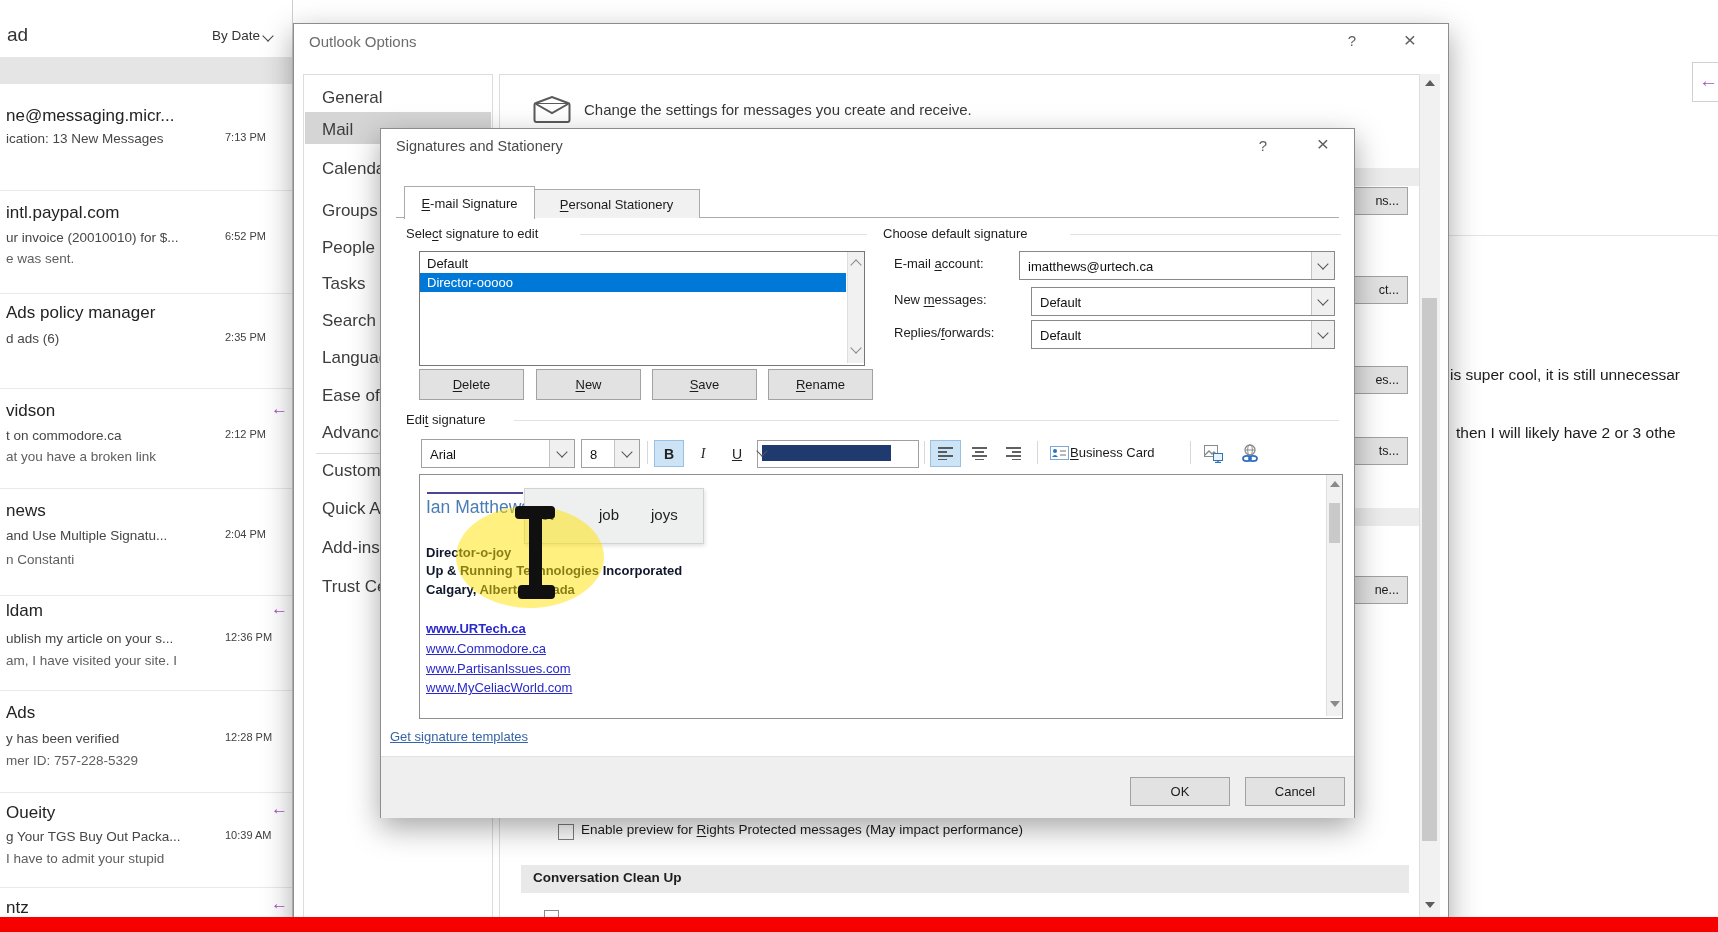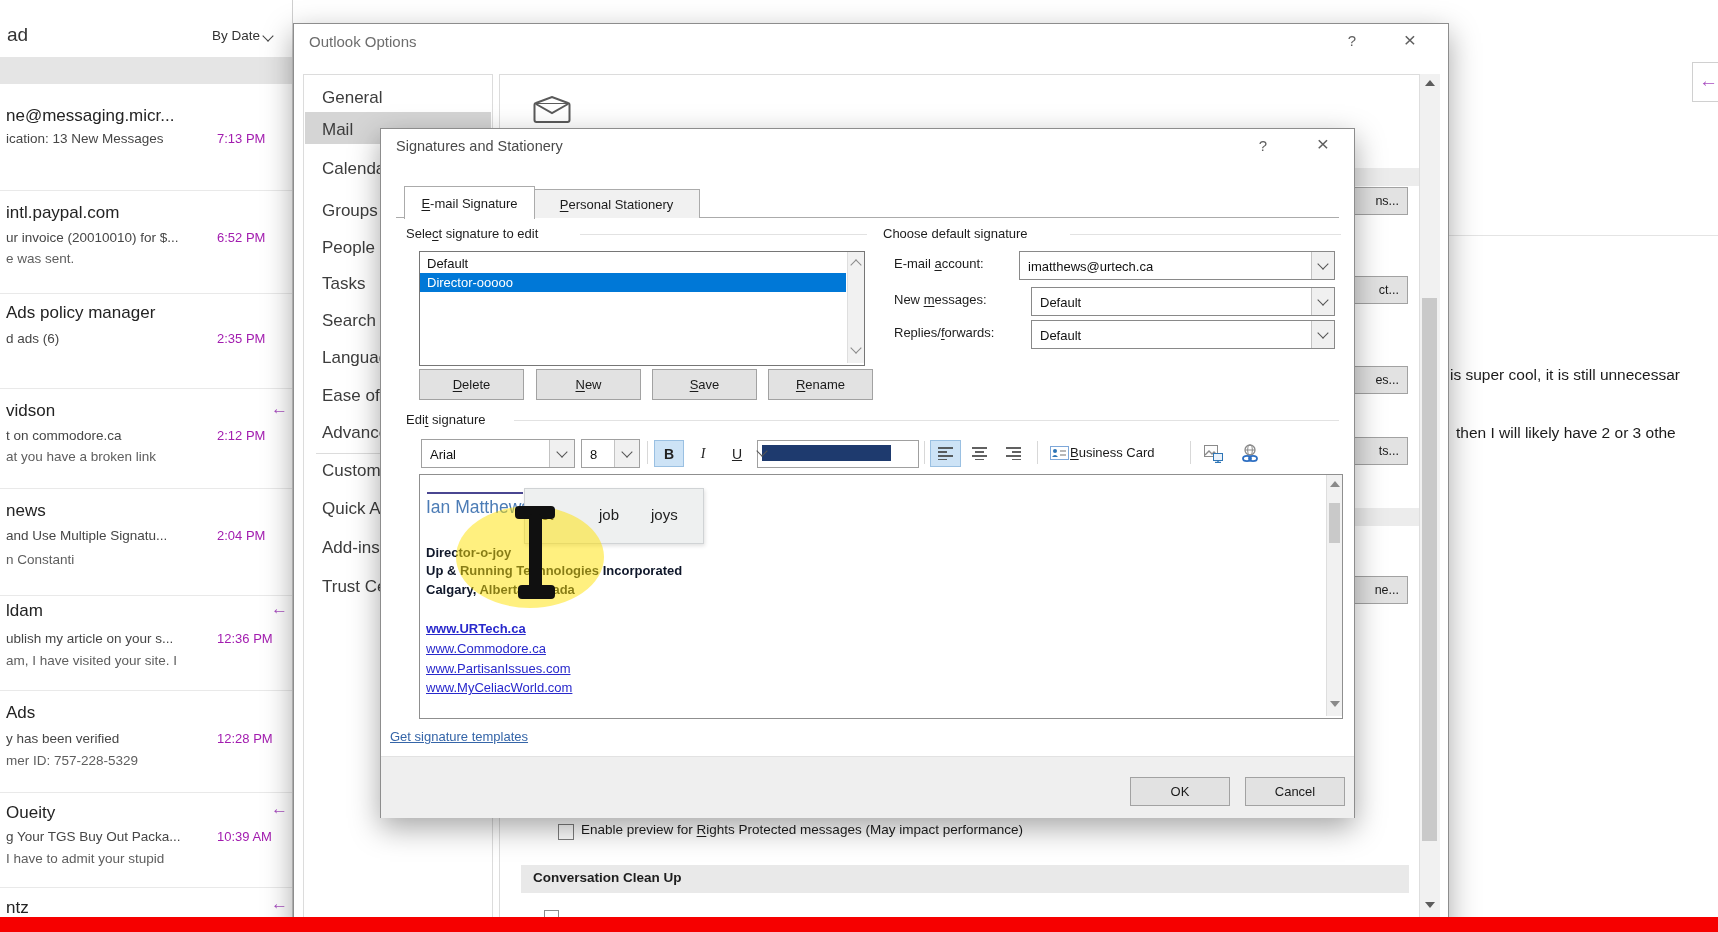--- a/index.html
+++ b/index.html
@@ -9,21 +9,21 @@
   u{text-underline-offset:2px;}
 
   
   #email-pane{position:absolute;left:0;top:0;width:292px;height:932px;background:#fff;
               border-right:1px solid #cfcfcf;overflow:hidden;}
   .pane-band{position:absolute;left:0;top:57px;width:292px;height:27px;background:#e5e5e5;}
   .sep{position:absolute;left:0;width:292px;height:1px;background:#e9e9e9;}
   .e-sender{position:absolute;left:6px;font-size:17px;color:#232323;white-space:nowrap;}
   .e-l2{position:absolute;left:6px;font-size:13.5px;color:#464646;white-space:nowrap;}
   .e-l3{position:absolute;left:6px;font-size:13.5px;color:#5e5e5e;white-space:nowrap;}
-  .e-time{position:absolute;left:217px;font-size:13px;color:#a21caf;white-space:nowrap;}
+  .e-time{position:absolute;left:225px;font-size:11px;color:#404040;white-space:nowrap;}
   .reply{position:absolute;left:271px;font-size:17px;font-weight:bold;color:#a84fc0;}
 
   
   .dlg{position:absolute;background:#fff;border:1px solid #8d8d8d;box-shadow:0 10px 28px rgba(0,0,0,.35);}
   .dlg-title{position:absolute;font-size:14.5px;color:#4a4a4a;white-space:nowrap;}
   .dlg-help{position:absolute;font-size:15px;color:#5f5f5f;text-align:center;cursor:default;}
   .dlg-close{position:absolute;font-size:21px;color:#5f5f5f;text-align:center;line-height:24px;cursor:default;}
 
   
   .wbtn{position:absolute;background:#e2e2e2;border:1px solid #a2a2a2;font-size:13px;color:#1b1b1b;
@@ -179,20 +179,21 @@
       <div class="nav-item" style="top:463px;">Add-ins</div>
       <div class="nav-item" style="top:502px;">Trust Center</div>
     </div>
 
     <div class="abs" style="left:205px;top:50px;width:920px;height:858px;border-top:1px solid #dcdcdc;border-left:1px solid #dcdcdc;">
       <svg class="abs" style="left:33px;top:21px;" width="38" height="28" viewBox="0 0 38 28">
         <rect x="1.5" y="7" width="35" height="19" rx="2" fill="#fff" stroke="#5a5a5a" stroke-width="2"></rect>
         <polyline points="3,7 19,1 35,7" fill="#fff" stroke="#5a5a5a" stroke-width="2"></polyline>
         <polyline points="3,8 19,17 35,8" fill="none" stroke="#5a5a5a" stroke-width="2"></polyline>
       </svg>
+      <div class="abs" style="left:84px;top:26px;font-size:15px;color:#383838;white-space:nowrap;">Change the settings for messages you create and receive.</div>
       <div class="abs" style="left:1px;top:93px;width:918px;height:18px;background:#ececec;"></div>
       <div class="abs" style="left:1px;top:433px;width:918px;height:18px;background:#ececec;"></div>
     </div>
 
     <div class="wbtn" style="left:1012px;top:163px;width:92px;height:26px;justify-content:flex-end;padding-right:8px;font-size:12.5px;">ns...</div>
     <div class="wbtn" style="left:1012px;top:252px;width:92px;height:26px;justify-content:flex-end;padding-right:8px;font-size:12.5px;">ct...</div>
     <div class="wbtn" style="left:1012px;top:342px;width:92px;height:26px;justify-content:flex-end;padding-right:8px;font-size:12.5px;">es...</div>
     <div class="wbtn" style="left:1012px;top:413px;width:92px;height:26px;justify-content:flex-end;padding-right:8px;font-size:12.5px;">ts...</div>
     <div class="wbtn" style="left:1012px;top:552px;width:92px;height:26px;justify-content:flex-end;padding-right:8px;font-size:12.5px;">ne...</div>
 

